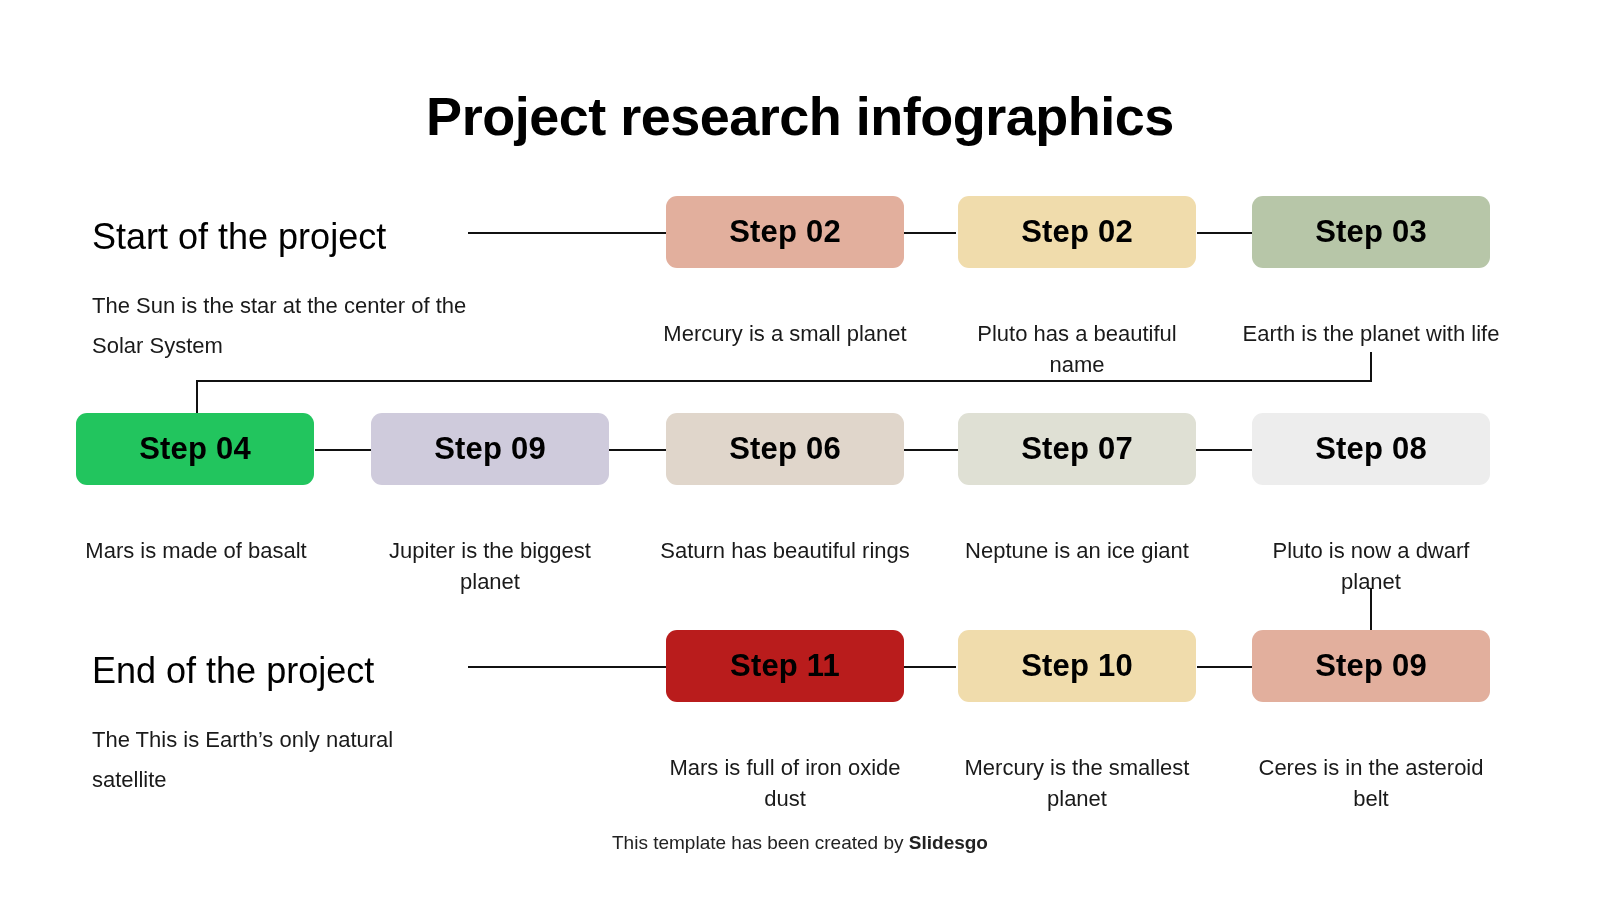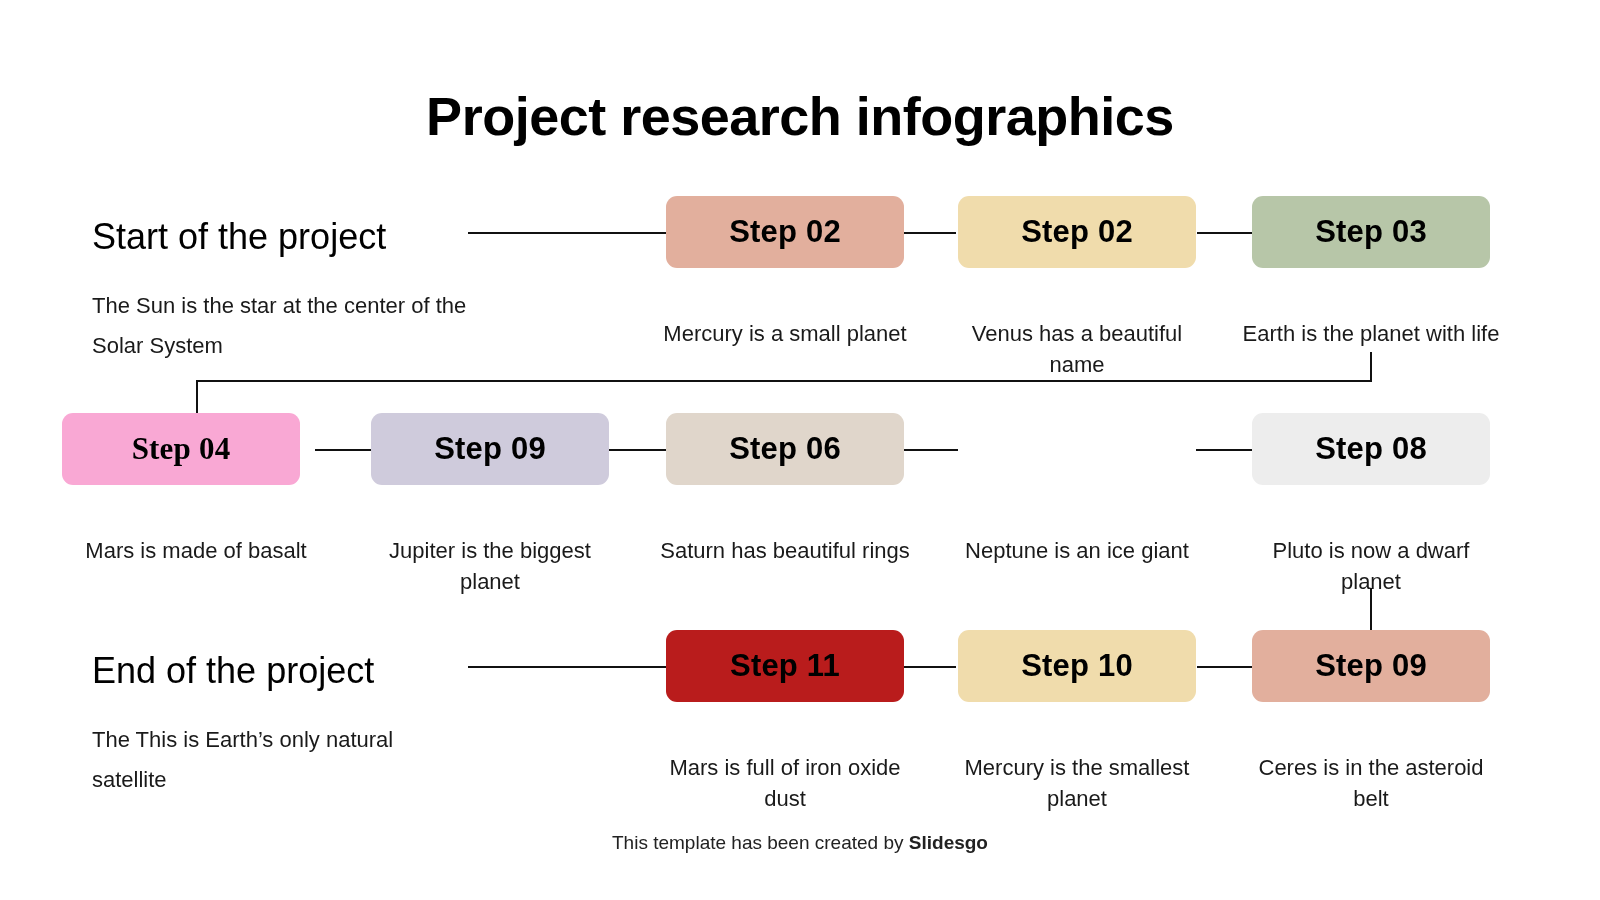--- a/index.html
+++ b/index.html
@@ -94,54 +94,57 @@
   <div class="step-box" style="top:196px; left:666px; background:#E2AF9D;">
     <span>Step 02</span>
   </div>
   <div class="step-cap" style="top:286px; left:655px;">Mercury is a small planet</div>
 
   <div class="hline" style="top:232px; left:904px; width:52px;"></div>
 
   <div class="step-box" style="top:196px; left:958px; background:#F0DCAC;">
     <span>Step 02</span>
   </div>
-  <div class="step-cap" style="top:286px; left:947px;">Venus has a beautiful name</div>
+  <div class="step-cap" style="top:286px; left:947px;">Pluto has a beautiful name</div>
 
   <div class="hline" style="top:232px; left:1197px; width:55px;"></div>
 
   <div class="step-box" style="top:196px; left:1252px; background:#B7C6A8;">
     <span>Step 03</span>
   </div>
   <div class="step-cap" style="top:286px; left:1241px;">Earth is the planet with life</div>
 
   <div class="vline" style="top:352px; left:1370px; height:28px;"></div>
   <div class="hline" style="top:380px; left:196px; width:1176px;"></div>
   <div class="vline" style="top:380px; left:196px; height:33px;"></div>
 
-  <div class="step-box" style="top:413px; left:62px; background:#f9a8d4;font-family:Liberation Serif, serif;">
+  <div class="step-box" style="top:413px; left:76px; background:#22c55e;">
     <span>Step 04</span>
   </div>
   <div class="step-cap" style="top:503px; left:66px;">Mars is made of basalt</div>
 
   <div class="hline" style="top:449px; left:315px; width:56px;"></div>
 
   <div class="step-box" style="top:413px; left:371px; background:#CFCBDC;">
     <span>Step 09</span>
   </div>
   <div class="step-cap" style="top:503px; left:360px;">Jupiter is the biggest planet</div>
 
   <div class="hline" style="top:449px; left:609px; width:57px;"></div>
 
   <div class="step-box" style="top:413px; left:666px; background:#E0D6CB;">
     <span>Step 06</span>
   </div>
   <div class="step-cap" style="top:503px; left:655px;">Saturn has beautiful rings</div>
 
   <div class="hline" style="top:449px; left:904px; width:54px;"></div>
 
+  <div class="step-box" style="top:413px; left:958px; background:#DFE0D4;">
+    <span>Step 07</span>
+  </div>
   <div class="step-cap" style="top:503px; left:947px;">Neptune is an ice giant</div>
 
   <div class="hline" style="top:449px; left:1196px; width:56px;"></div>
 
   <div class="step-box" style="top:413px; left:1252px; background:#EDEDED;">
     <span>Step 08</span>
   </div>
   <div class="step-cap" style="top:503px; left:1241px;">Pluto is now a dwarf planet</div>
 
   <div class="vline" style="top:588px; left:1370px; height:42px;"></div>

